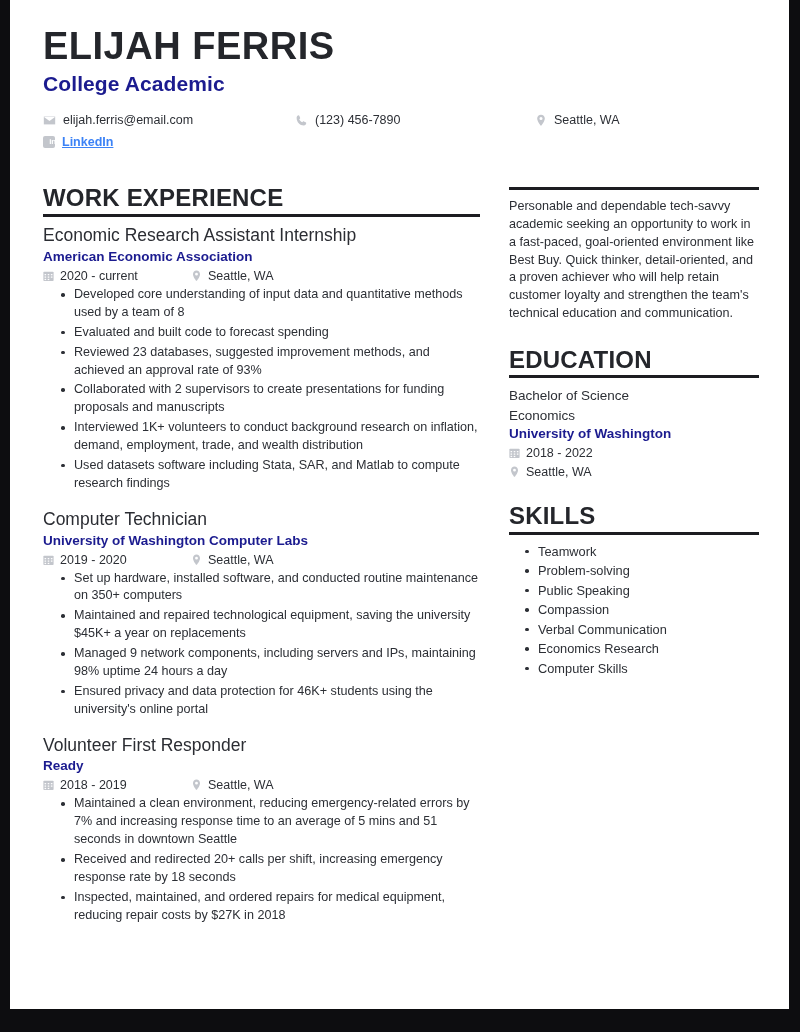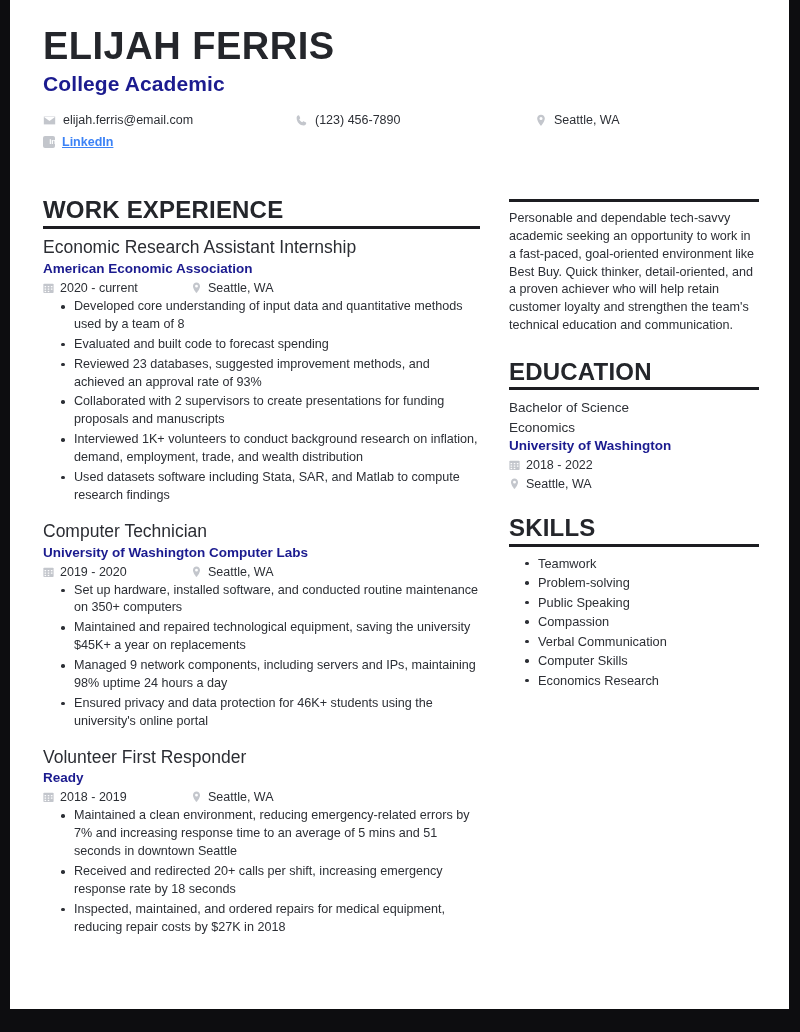--- a/index.html
+++ b/index.html
@@ -85,21 +85,21 @@
     color: #3b82f6;
     text-decoration: underline;
     font-weight: 700;
     font-size: 12.5px;
   }
 
   
   #body-columns {
     display: flex;
     gap: 29px;
-    margin-top: 44px;
+    margin-top: 32px;
   }
   #left-column  { width: 458px; }
   #right-column { width: 262px; }
 
   .section { margin-bottom: 2px; }
 
   .section-title {
     font-size: 24px;
     font-weight: 700;
     color: #24262b;
@@ -438,21 +438,21 @@
 
         <div class="right-section">
           <div class="section-title">SKILLS</div>
           <div class="section-rule"></div>
           <ul class="skills">
             <li>Teamwork</li>
             <li>Problem-solving</li>
             <li>Public Speaking</li>
             <li>Compassion</li>
             <li>Verbal Communication</li>
+            <li>Economics Research</li>
             <li>Computer Skills</li>
-            <li>Economics Research</li>
           </ul>
         </div>
 
       </div>
     </div>
   </div>
 </div>
 
 </body></html>

